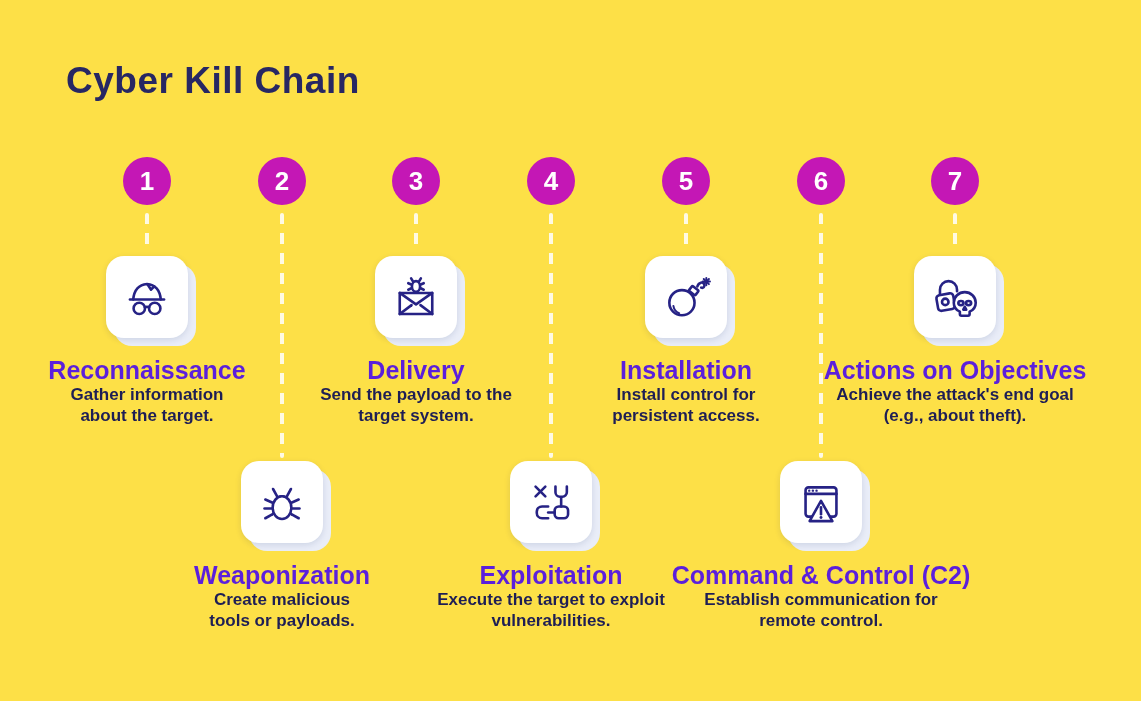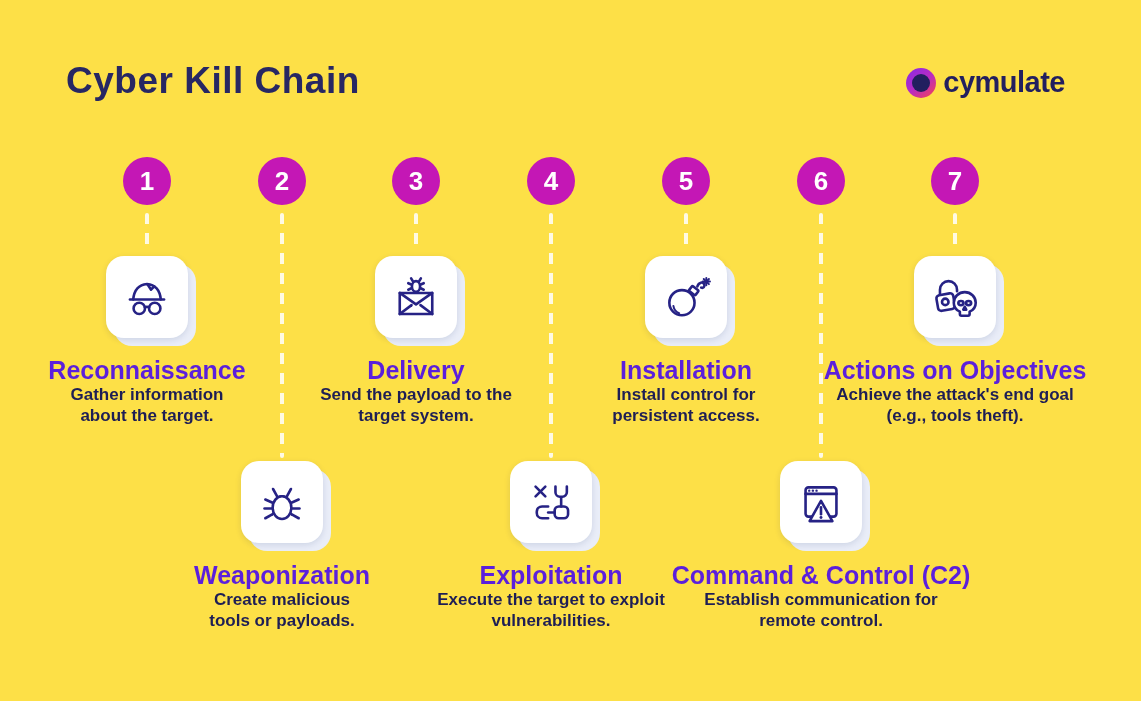--- a/index.html
+++ b/index.html
@@ -92,26 +92,20 @@
   .pos-6 .step-desc{ width:242px; }
   .pos-7 .step-desc{ width:238px; }
 </style>
 </head>
 <body>
 
 <div class="stage">
 
   <div class="header-title">Cyber Kill Chain</div>
 
-  <div class="logo">
-    <div class="logo-mark">
-      <div class="logo-mark-inner"></div>
-    </div>
-    <div class="logo-text">cymulate</div>
-  </div>
 
   <div class="step pos-1 row-top">
     <div class="badge">1</div>
     <div class="dash"></div>
     <div class="card-back"></div>
     <div class="card">
       <span class="icon">
         <svg width="52" height="52" viewBox="0 0 64 64">
           <path d="M15 35 C16 25 21 17 32 16 C43 17 48 25 49 35"></path>
           <path d="M33 17 L37 23 L41 19"></path>
@@ -251,16 +245,16 @@
           <rect class="fillwhite" x="10" y="28.5" width="21" height="19.5" rx="4" transform="rotate(-10 20.5 38)"></rect>
           <circle cx="20" cy="38" r="4"></circle>
           <path class="fillwhite" d="M38 53 v-3 c-4.5 -2 -7.5 -6.3 -7.5 -11 C30.5 31.8 36.5 26 44 26 s13.5 5.8 13.5 13 c0 4.7 -3 9 -7.5 11 v3 a2 2 0 0 1 -2 2 h-8 a2 2 0 0 1 -2 -2 Z"></path>
           <ellipse cx="39.3" cy="39.5" rx="3.2" ry="2.6"></ellipse>
           <ellipse cx="48.7" cy="39.5" rx="3.2" ry="2.6"></ellipse>
           <path d="M44 44 l-1.8 3.6 h3.6 Z"></path>
         </svg>
       </span>
     </div>
     <div class="step-title">Actions on Objectives</div>
-    <div class="step-desc">Achieve the attack's end goal (e.g., tools theft).</div>
+    <div class="step-desc">Achieve the attack's end goal (e.g., about theft).</div>
   </div>
 
 </div>
 
 </body></html>

